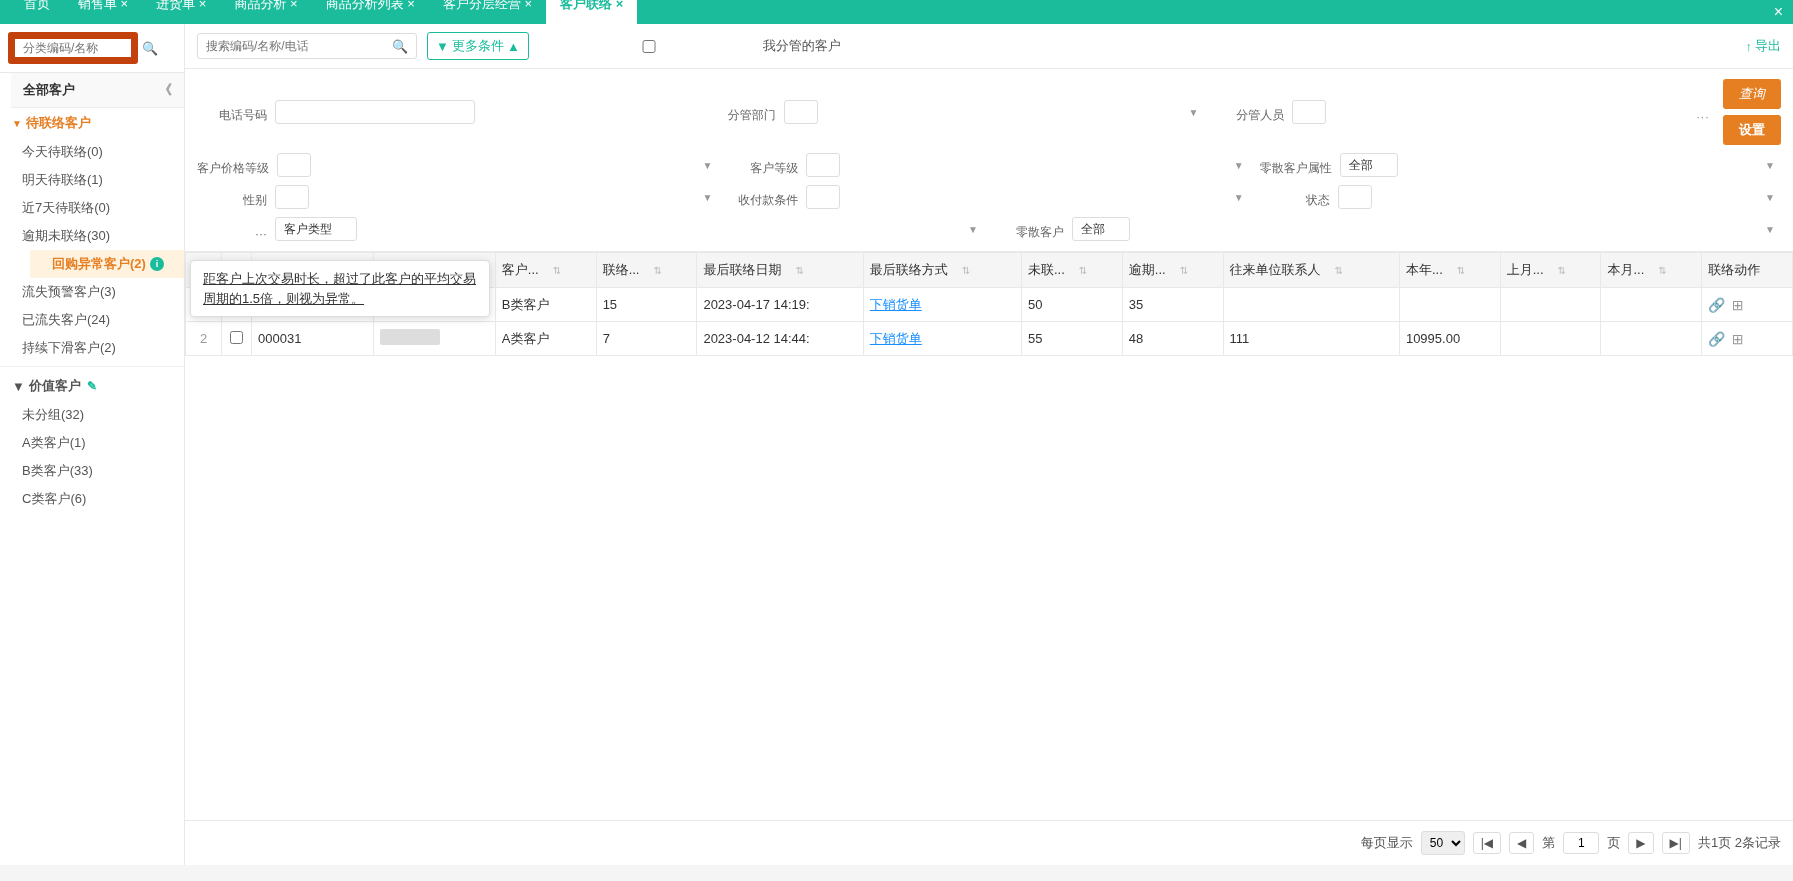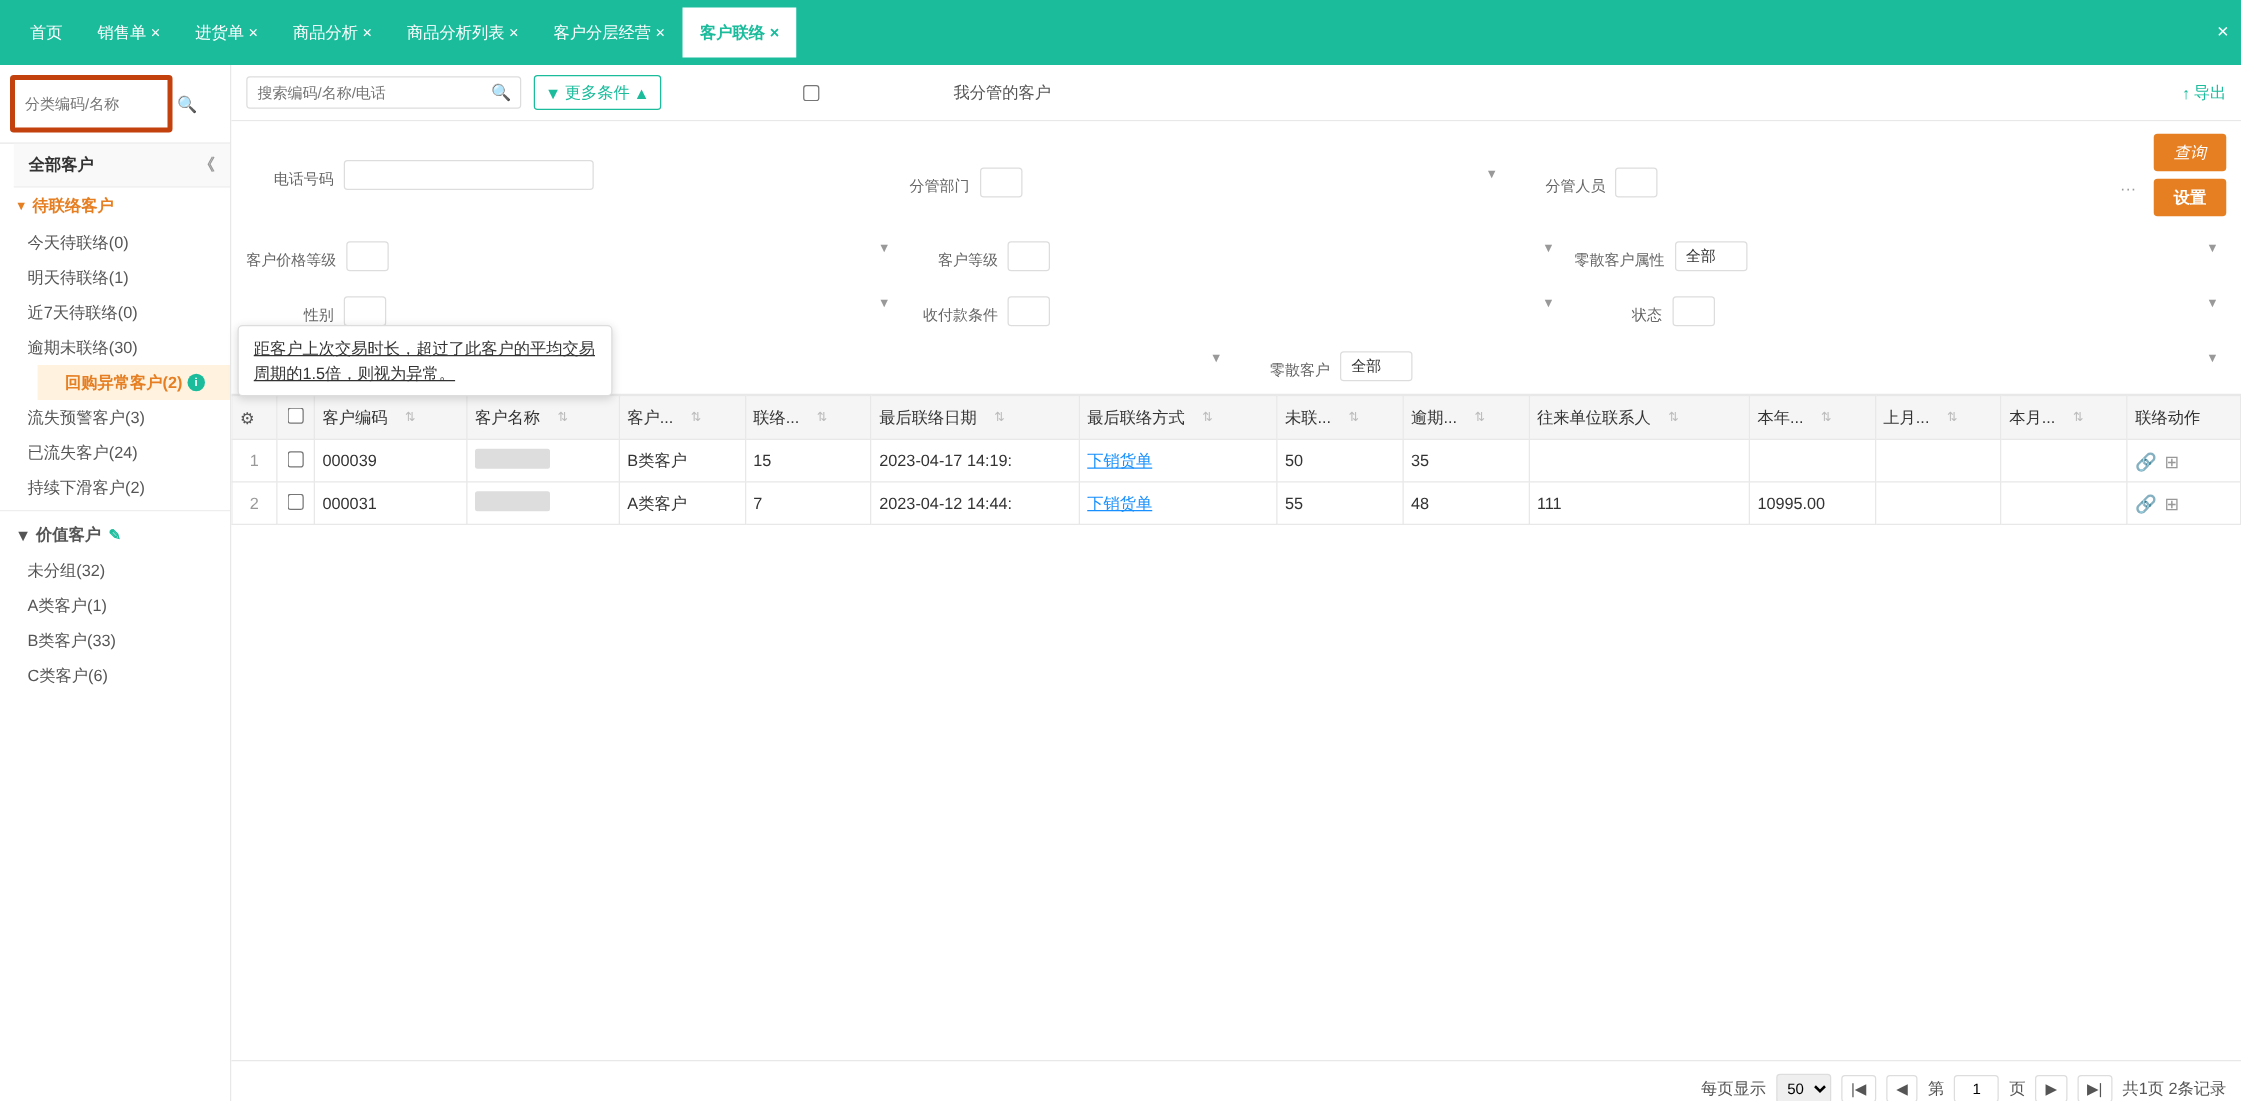--- a/index.html
+++ b/index.html
@@ -1,23 +1,23 @@
 <!DOCTYPE html>
 <html><head>
   <meta charset="utf-8">
   <style>
     * { box-sizing: border-box; margin: 0; padding: 0; font-family: 'Microsoft YaHei', sans-serif; font-size: 13px; }
     body { background: #f5f5f5; width: 1793px; height: 881px; overflow: hidden; }
 
     
     .top-nav {
       background: #1abc9c;
-      height: 52px;
-      display: flex;
-      align-items: center;
+      height: 24px;
+      display: flex;
+      align-items: flex-end;
       padding: 0 10px;
       color: white;
       position: relative;
     }
     .top-nav .nav-item {
       padding: 0 14px;
       height: 40px;
       display: flex;
       align-items: center;
       cursor: pointer;
@@ -54,23 +54,23 @@
       overflow-y: auto;
       flex-shrink: 0;
     }
     .sidebar-search {
       padding: 8px;
       display: flex;
       align-items: center;
       border-bottom: 1px solid #e8e8e8;
     }
     .sidebar-search input {
-      border: 4px solid #c2410c;
-      border-radius: 3px;
-      padding: 12px 8px;
+      border: 7px solid #c2410c;
+      border-radius: 3px;
+      padding: 2px 8px;
       width: 130px;
       font-size: 12px;
       outline: none;
     }
     .sidebar-search .search-icon {
       margin-left: 4px;
       color: #999;
       cursor: pointer;
     }
     .sidebar-header {
@@ -207,21 +207,20 @@
       border: 1px solid #ddd;
       border-radius: 3px;
       padding: 4px 24px 4px 8px;
       font-size: 12px;
       color: #333;
       appearance: none;
       background: white;
       cursor: pointer;
       outline: none;
       position: relative;
-      margin-top: 12px;
     }
     .filter-select-wrap {
       position: relative;
       flex: 1;
     }
     .filter-select-wrap .chevron {
       position: absolute;
       right: 6px;
       top: 50%;
       transform: translateY(-50%);

